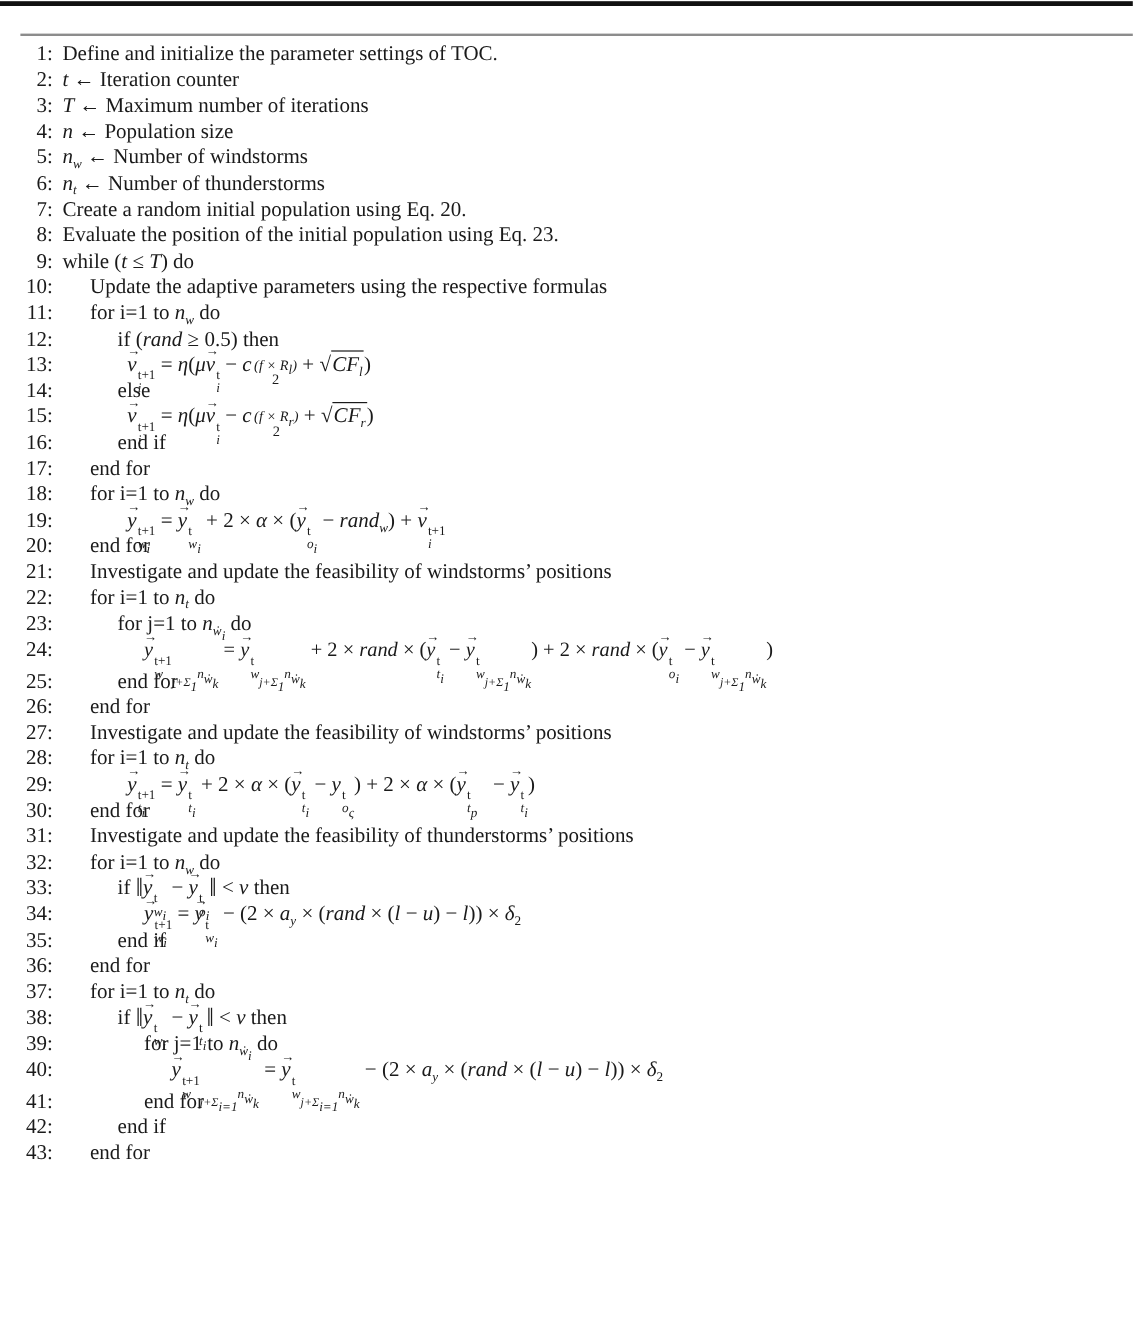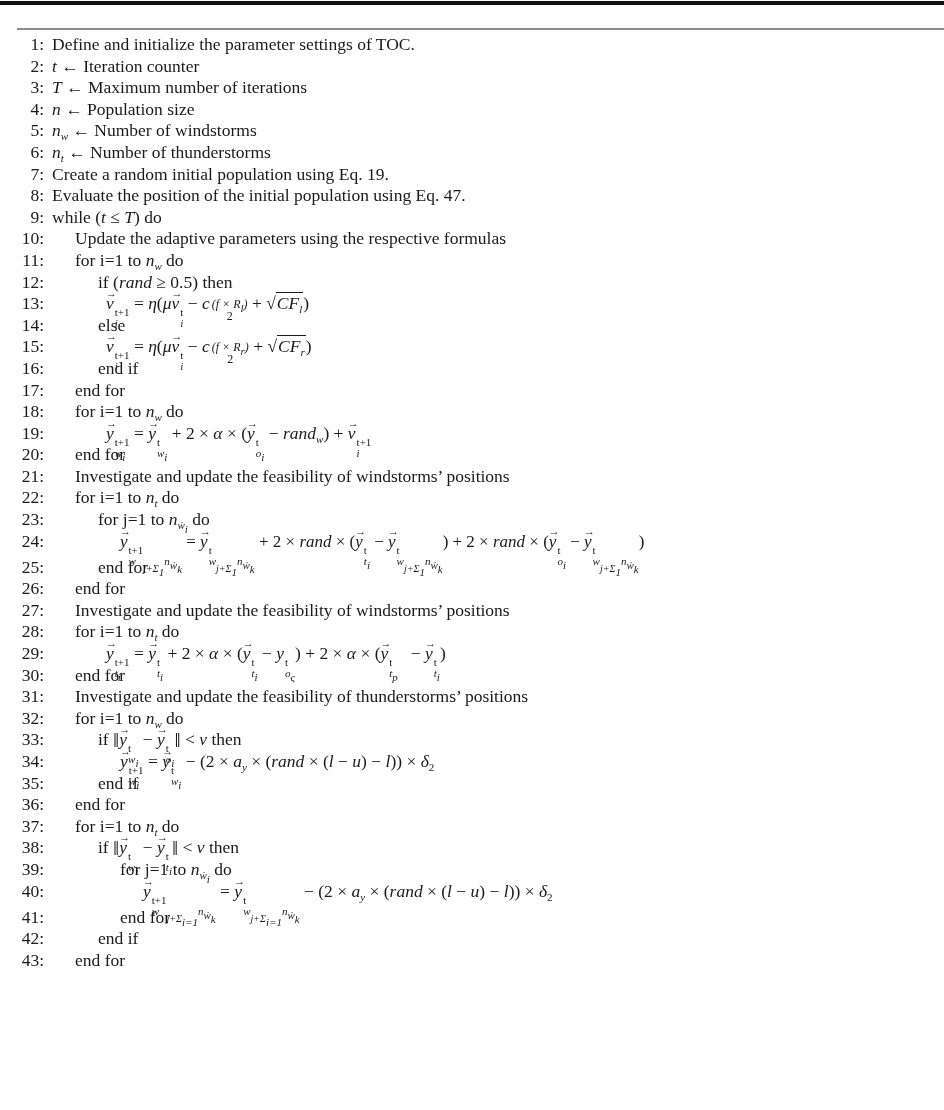--- a/index.html
+++ b/index.html
@@ -71,26 +71,26 @@
       <span class="body"><span class="m">n<sub>w</sub></span> ← <span>Number of windstorms</span></span>
     </div>
 
   <div class="line">
       <span class="num">6:</span>
       <span class="body"><span class="m">n<sub>t</sub></span> ← <span>Number of thunderstorms</span></span>
     </div>
 
   <div class="line">
       <span class="num">7:</span>
-      <span class="body">Create a random initial population using Eq. 19.</span>
+      <span class="body">Create a random initial population using Eq. 20.</span>
     </div>
 
   <div class="line">
       <span class="num">8:</span>
-      <span class="body">Evaluate the position of the initial population using Eq. 47.</span>
+      <span class="body">Evaluate the position of the initial population using Eq. 23.</span>
     </div>
 
   <div class="line">
       <span class="num">9:</span>
       <span class="body"><span class="kw">while</span> (<span class="m">t</span> ≤ <span class="m">T</span>) <span class="kw">do</span></span>
     </div>
 
   <div class="line">
       <span class="num">10:</span>
       <span class="body" style="left:75px">Update the adaptive parameters using the respective formulas</span>

